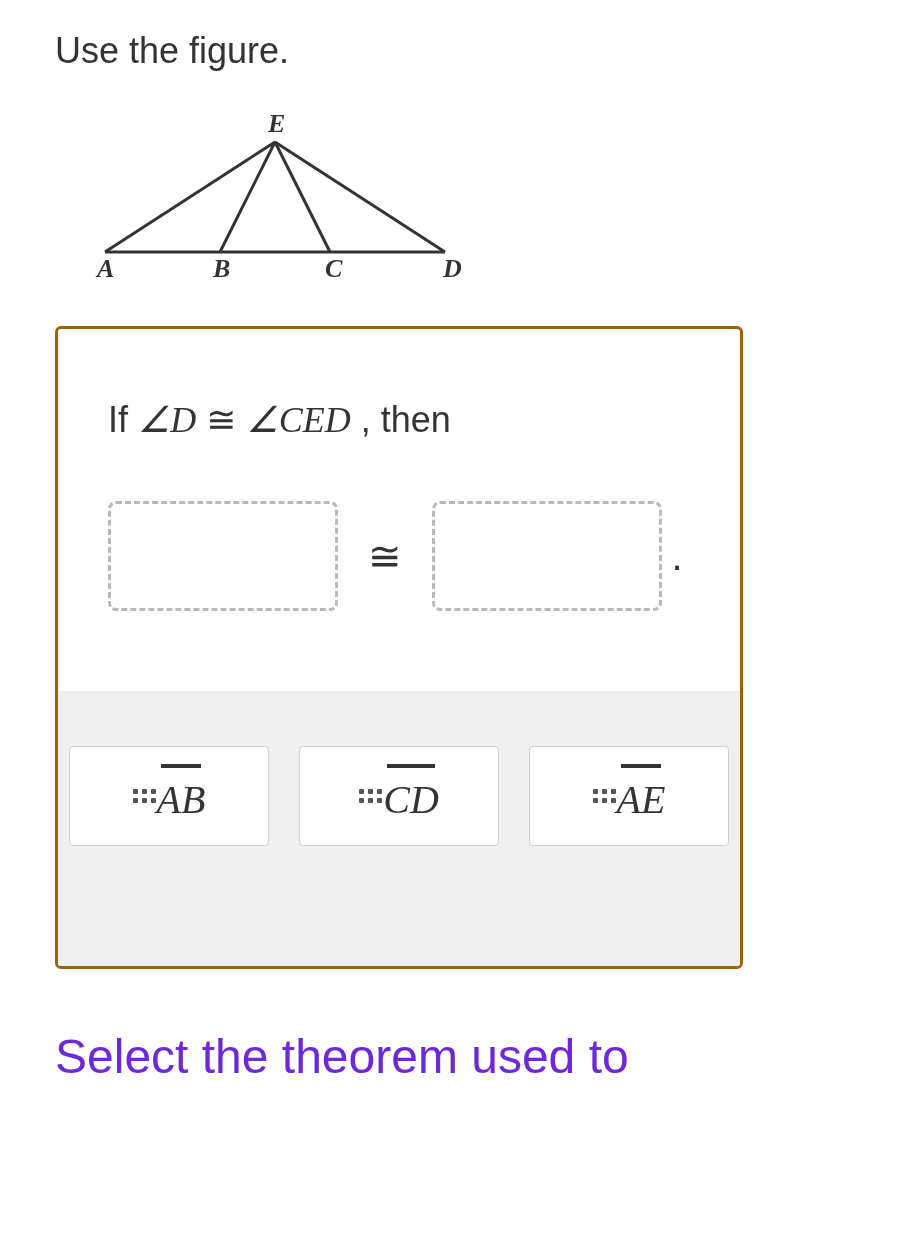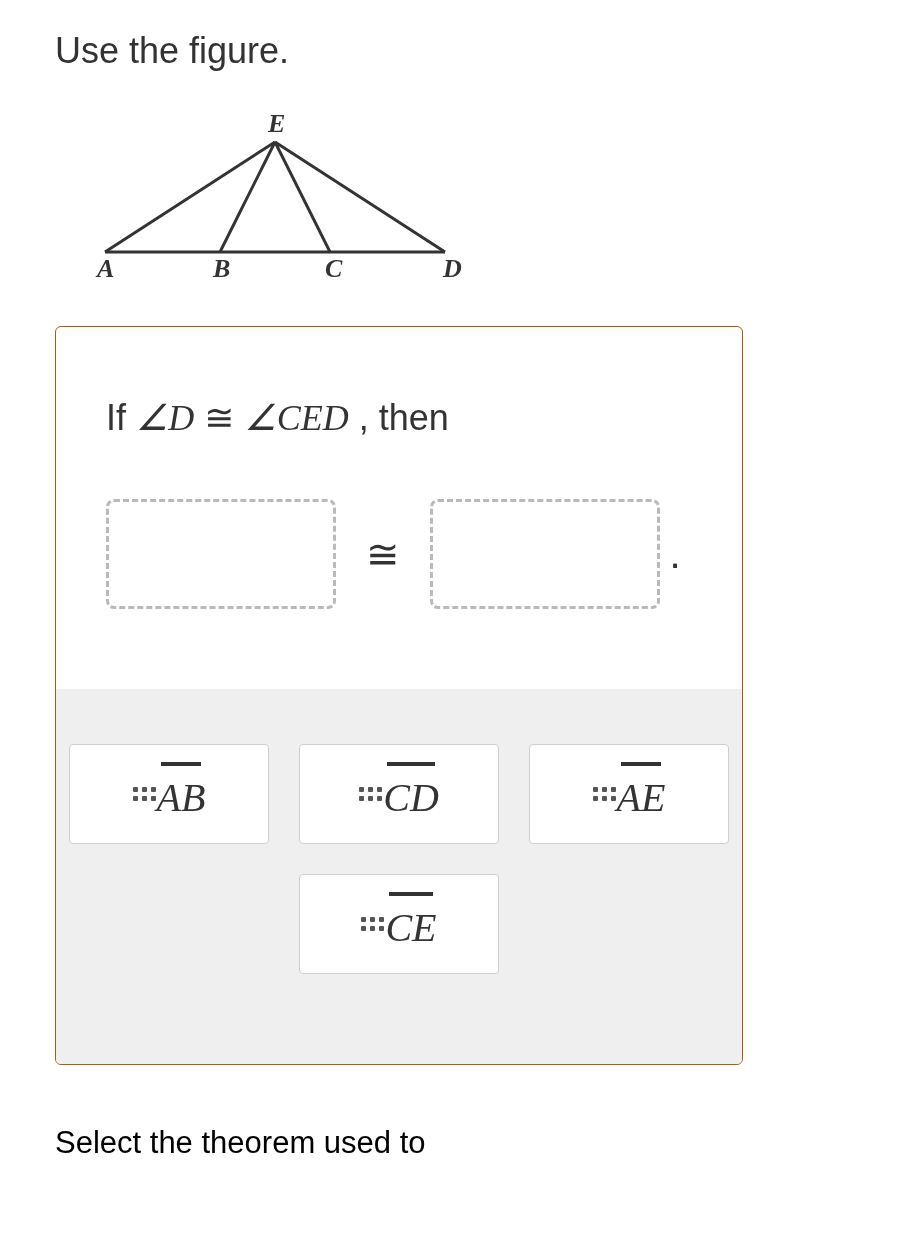--- a/index.html
+++ b/index.html
@@ -17,21 +17,21 @@
   }
   .instr {
     font-size: 36px;
     color: #333;
     margin: 0 0 30px 0;
   }
   .figure {
     margin: 0 0 40px 20px;
   }
   .panel {
-    border: 1px solid #a16207;
+    border: 3px solid #a16207;
     border-radius: 6px;
     background: #fff;
     overflow: hidden;
     margin-bottom: 60px;
   }
   .panel-top {
     padding: 70px 50px 80px 50px;
   }
   .stmt {
     font-size: 36px;
@@ -106,22 +106,22 @@
   .seg::before {
     content: "";
     position: absolute;
     top: -6px;
     left: 4px;
     right: 4px;
     height: 4px;
     background: #333;
   }
   .follow {
-    font-size: 31px;
-    color: #000000;
+    font-size: 48px;
+    color: #6d28d9;
   }
 </style>
 </head>
 <body>
 
 <div class="page">
 
   <p class="instr">Use the figure.</p>
 
   <div class="figure">
@@ -191,31 +191,20 @@
               <span></span>
               <span></span>
               <span></span>
               <span></span>
               <span></span>
             </span>
           <span class="seg">AE</span>
         </div>
       </div>
       <div class="tile-row">
-        <div class="tile">
-          <span class="grip">
-              <span></span>
-              <span></span>
-              <span></span>
-              <span></span>
-              <span></span>
-              <span></span>
-            </span>
-          <span class="seg">CE</span>
-        </div>
       </div>
     </div>
 
   </div>
 
   <p class="follow">Select the theorem used to</p>
 
 </div>
 
 </body></html>

